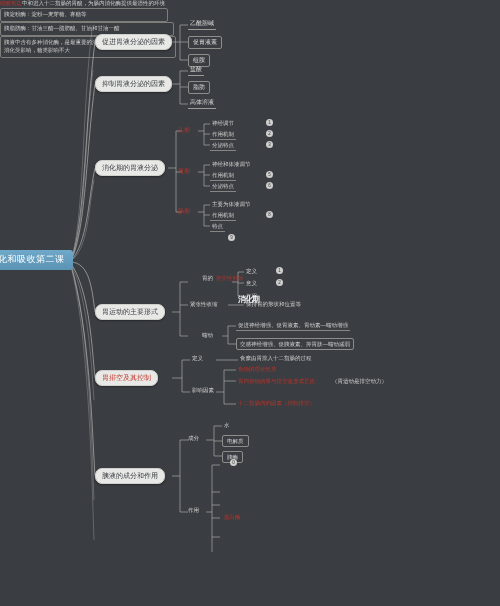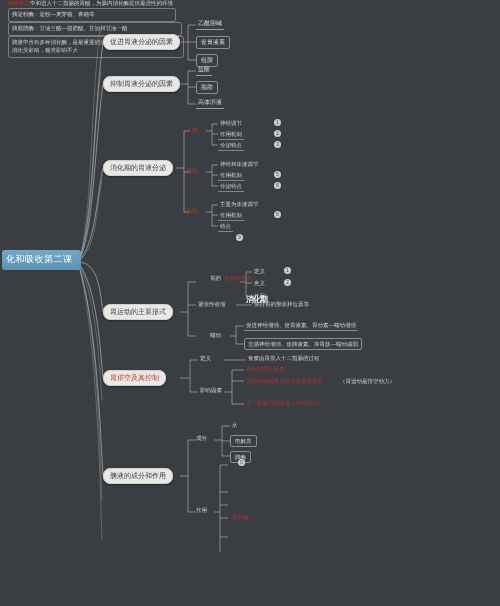--- a/index.html
+++ b/index.html
@@ -3,21 +3,21 @@
 <meta charset="utf-8">
 <style>
   html,body{margin:0;padding:0;}
   body{
     width:500px;height:606px;
     background:#3a3d42;
     font-family:"Liberation Sans","DejaVu Sans",sans-serif;
     overflow:hidden;
     position:relative;
   }
-  #canvas{position:absolute;inset:0;margin-left:8px;}
+  #canvas{position:absolute;inset:0;}
   svg.links{position:absolute;left:0;top:0;width:500px;height:606px;pointer-events:none;}
 
   .node{
     position:absolute;
     white-space:nowrap;
     line-height:1.1;
     box-sizing:border-box;
   }
 
   

